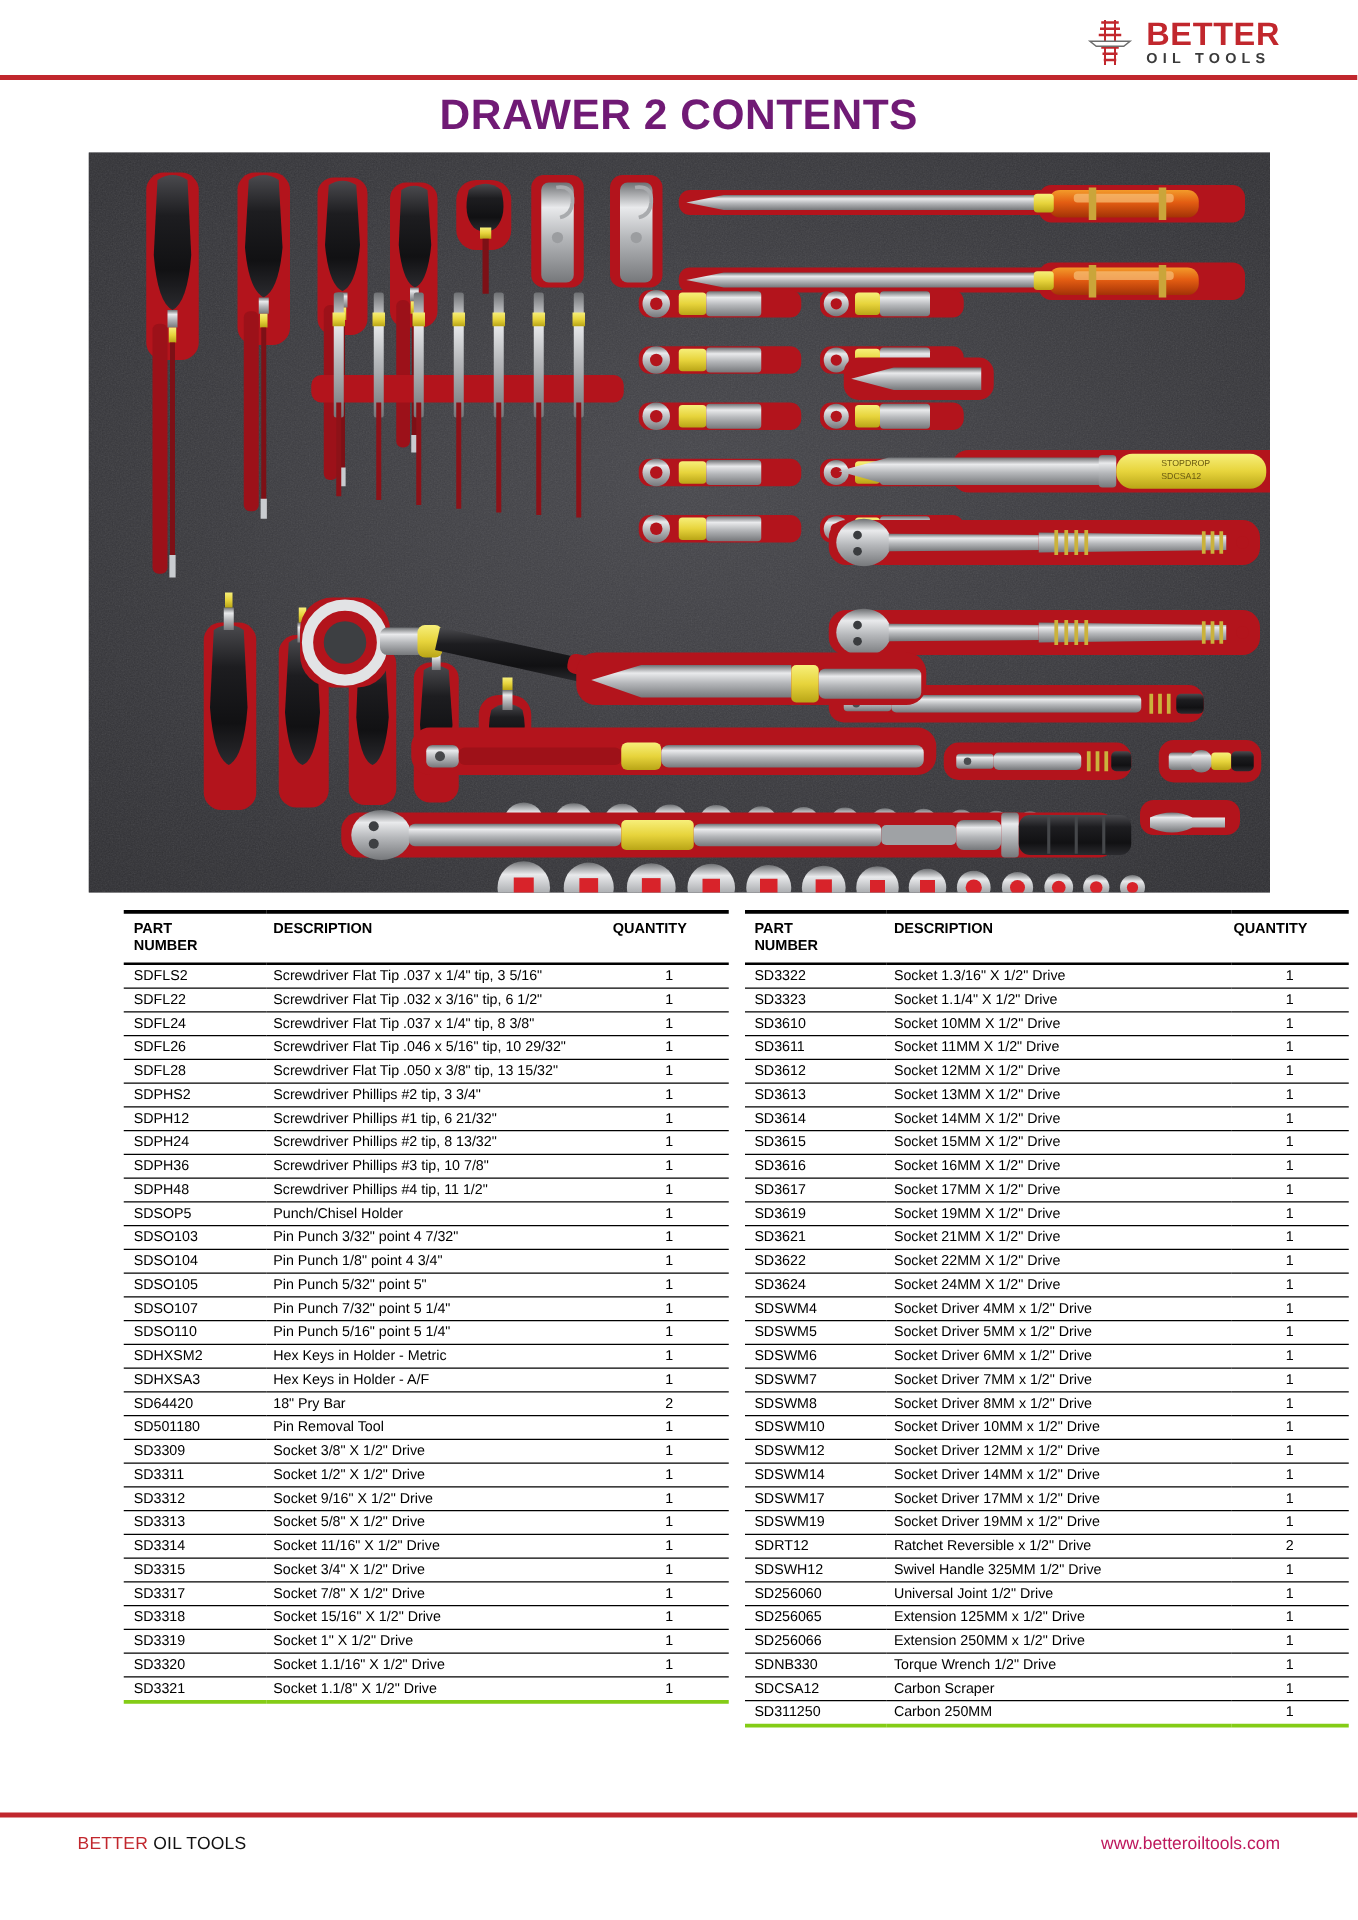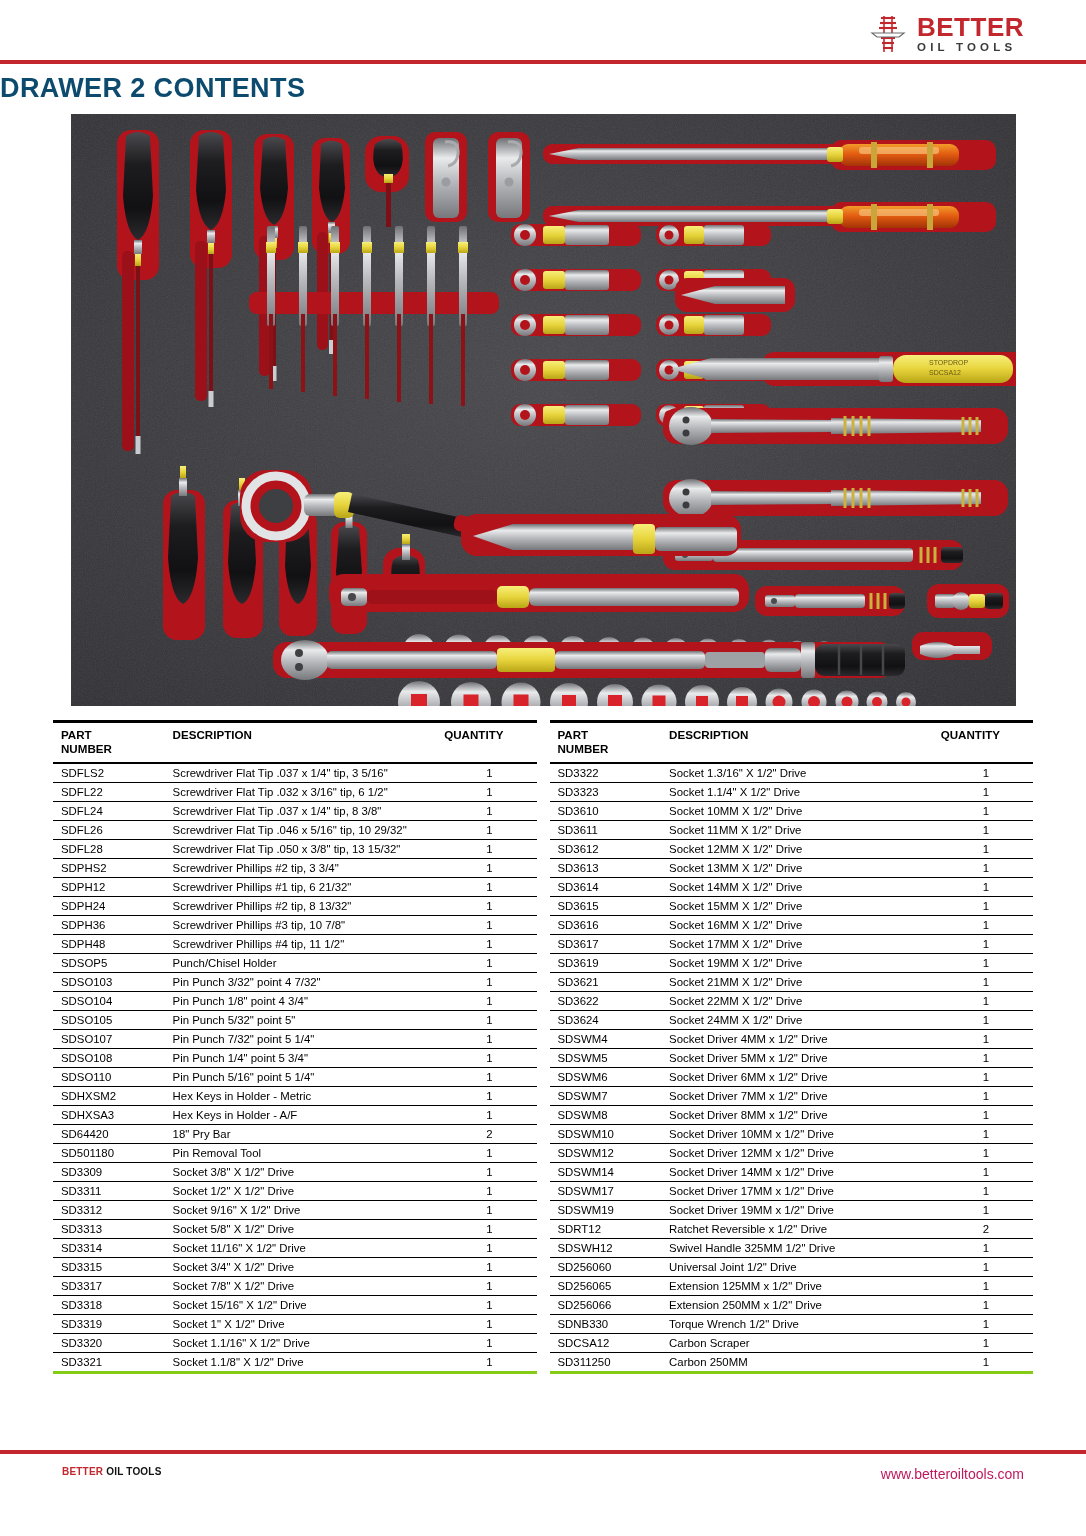--- a/index.html
+++ b/index.html
@@ -45,24 +45,24 @@
   }
 
   .rule-red-top {
     height: 4px;
     background: #c1272d;
     width: 100%;
   }
 
   
   .page-title {
-    text-align: left;
-    font-size: 27px;
+    text-align: center;
+    font-size: 34px;
     font-weight: bold;
-    color: #0c4a6e;
+    color: #701a75;
     letter-spacing: 0.4px;
     padding: 9px 0 10px 0;
   }
 
   
   .photo-wrap {
     margin: 0 auto;
     width: 945px;
     height: 592px;
     position: relative;
@@ -79,20 +79,21 @@
     width: 980px;
     margin: 14px auto 0 auto;
     display: flex;
     gap: 13px;
   }
   .tbl-col { flex: 1 1 0; }
   table.parts {
     width: 100%;
     border-collapse: collapse;
     table-layout: fixed;
+    margin-left: 46px;
   }
   table.parts th, table.parts td {
     font-size: 11.4px;
     color: #000;
     padding: 3px 2px 3px 2px;
     border-top: 1px solid #000;
     border-bottom: 1px solid #000;
     vertical-align: middle;
     white-space: nowrap;
     overflow: hidden;
@@ -128,21 +129,21 @@
     height: 4px;
     background: #c1272d;
     width: 100%;
   }
   .footer-inner {
     display: flex;
     align-items: flex-start;
     justify-content: space-between;
     padding: 12px 62px 0 62px;
   }
-  .foot-brand { font-size: 10px; font-weight: bold; letter-spacing: 0.2px; }
+  .foot-brand { font-size: 14px; font-weight: normal; letter-spacing: 0.2px; }
   .foot-brand .red { color: #c1272d; }
   .foot-brand .blk { color: #111; }
   .foot-url { font-size: 14px; color: #be185d; }
 </style>
 </head>
 <body>
 
 <div class="header">
   <div class="logo">
     <svg class="logo-mark" viewBox="0 0 40 40">
@@ -722,25 +723,20 @@
             <td class="c-part">SDSO105</td>
             <td class="c-desc">Pin Punch 5/32" point 5"</td>
             <td class="c-qty">1</td>
           </tr>
           <tr>
             <td class="c-part">SDSO107</td>
             <td class="c-desc">Pin Punch 7/32" point 5 1/4"</td>
             <td class="c-qty">1</td>
           </tr>
           <tr>
-            <td class="c-part">SDSO108</td>
-            <td class="c-desc">Pin Punch 1/4" point 5 3/4"</td>
-            <td class="c-qty">1</td>
-          </tr>
-          <tr>
             <td class="c-part">SDSO110</td>
             <td class="c-desc">Pin Punch 5/16" point 5 1/4"</td>
             <td class="c-qty">1</td>
           </tr>
           <tr>
             <td class="c-part">SDHXSM2</td>
             <td class="c-desc">Hex Keys in Holder - Metric</td>
             <td class="c-qty">1</td>
           </tr>
           <tr>

